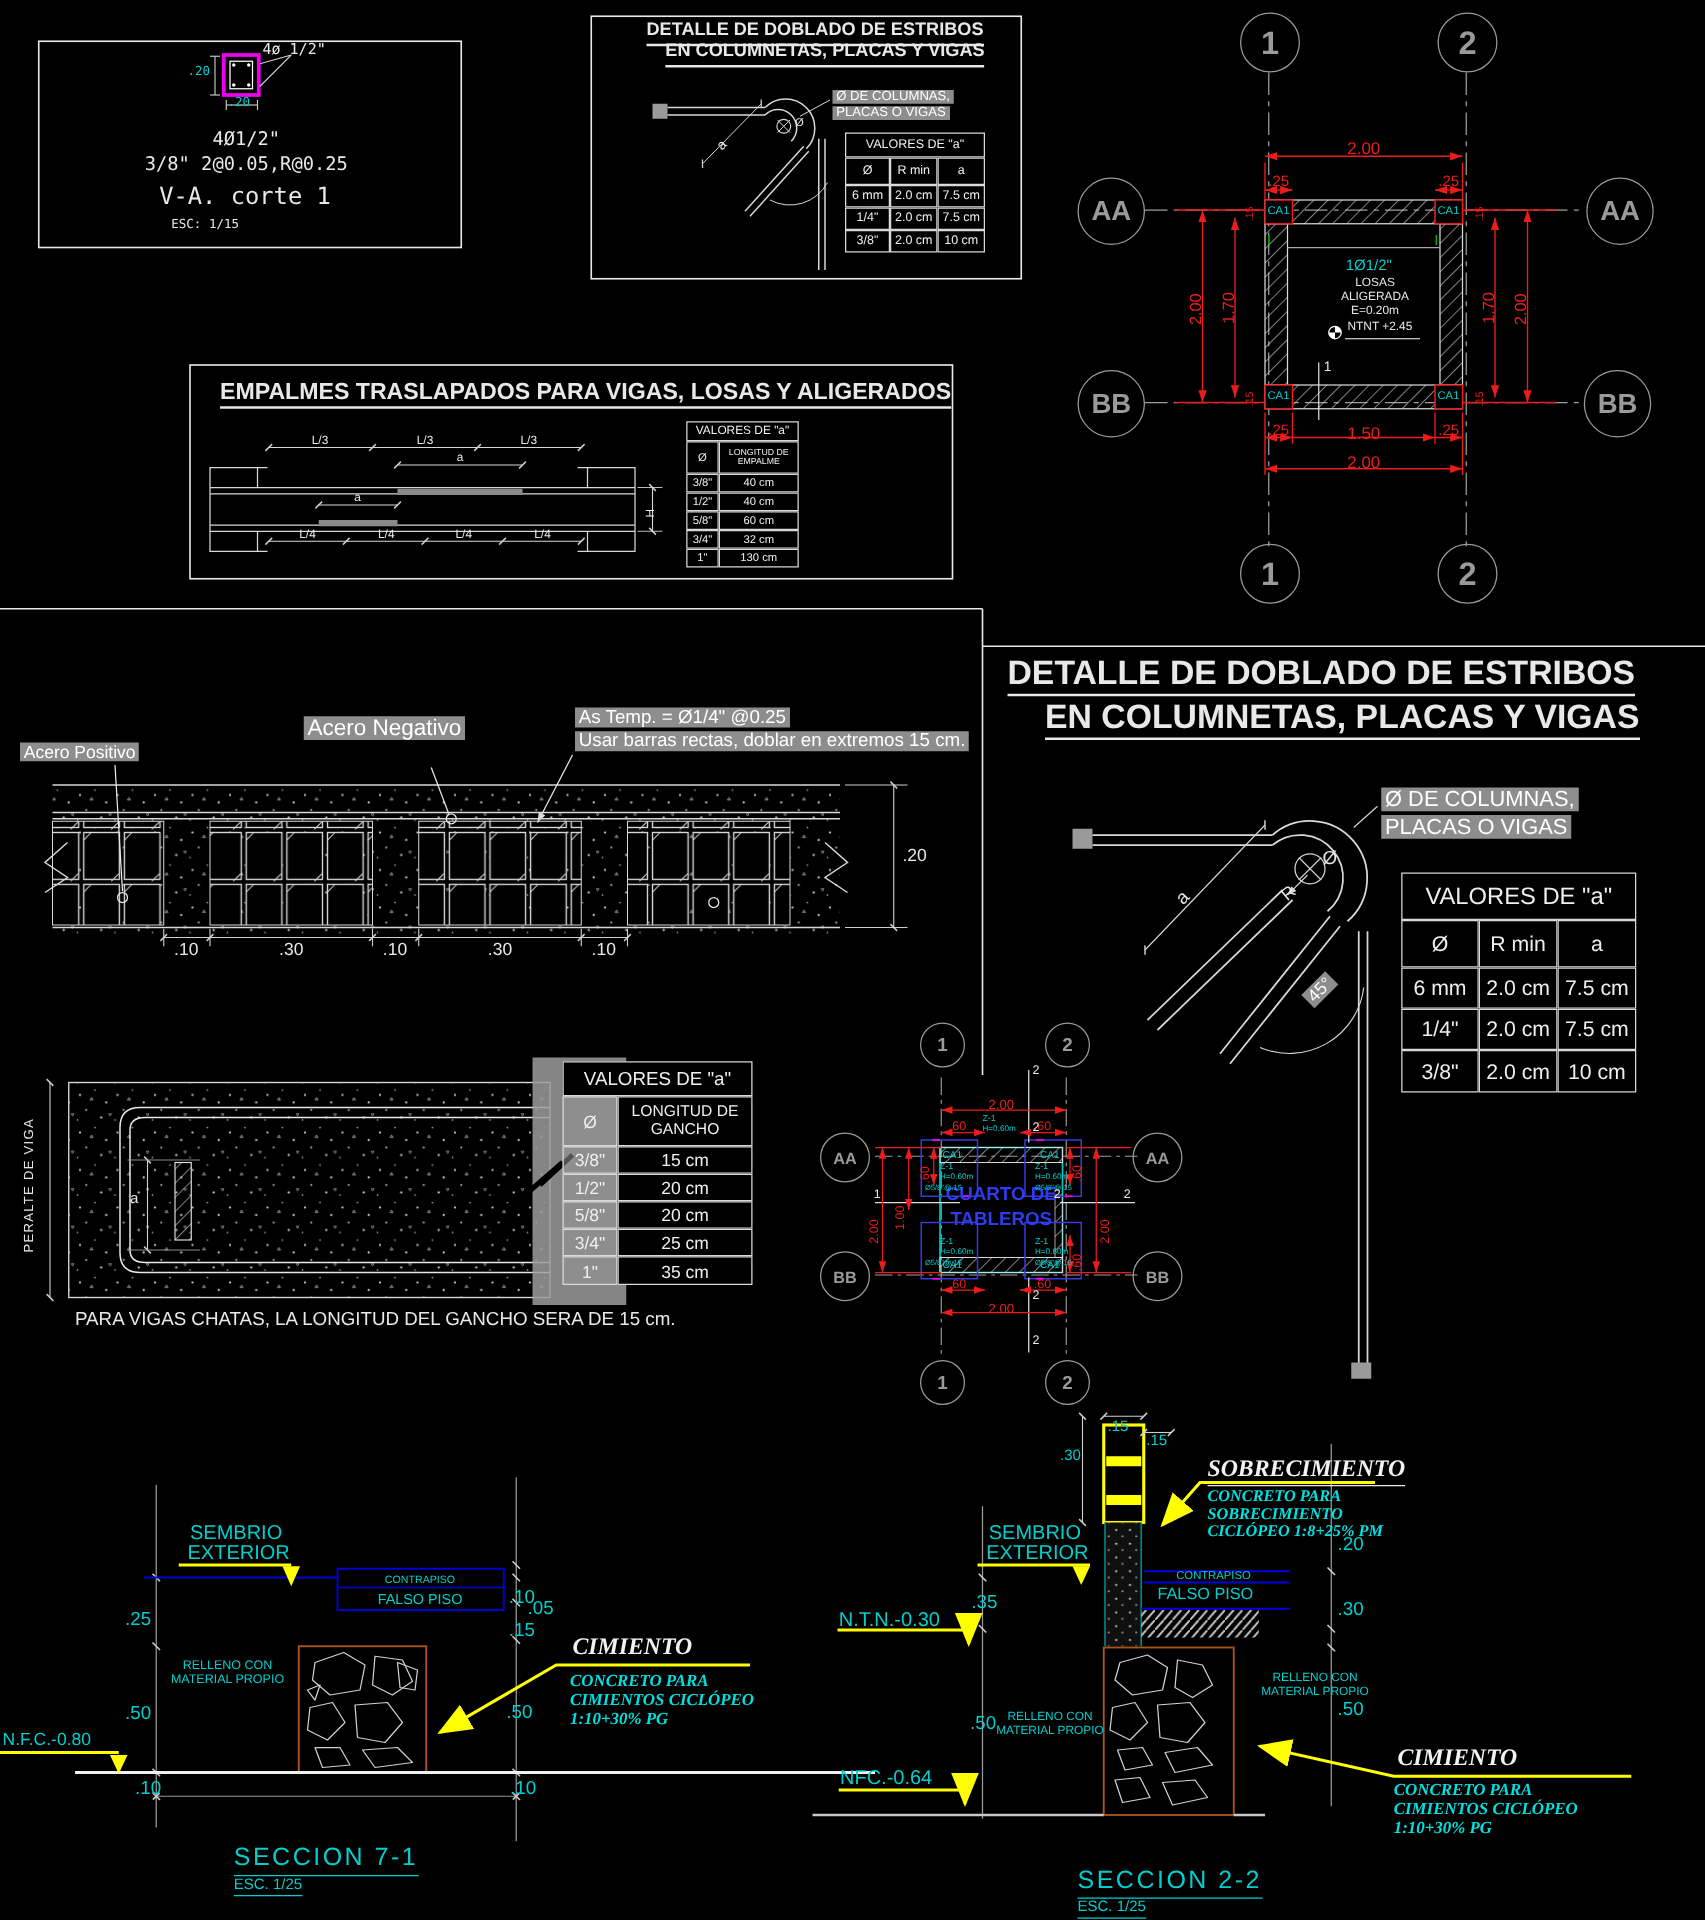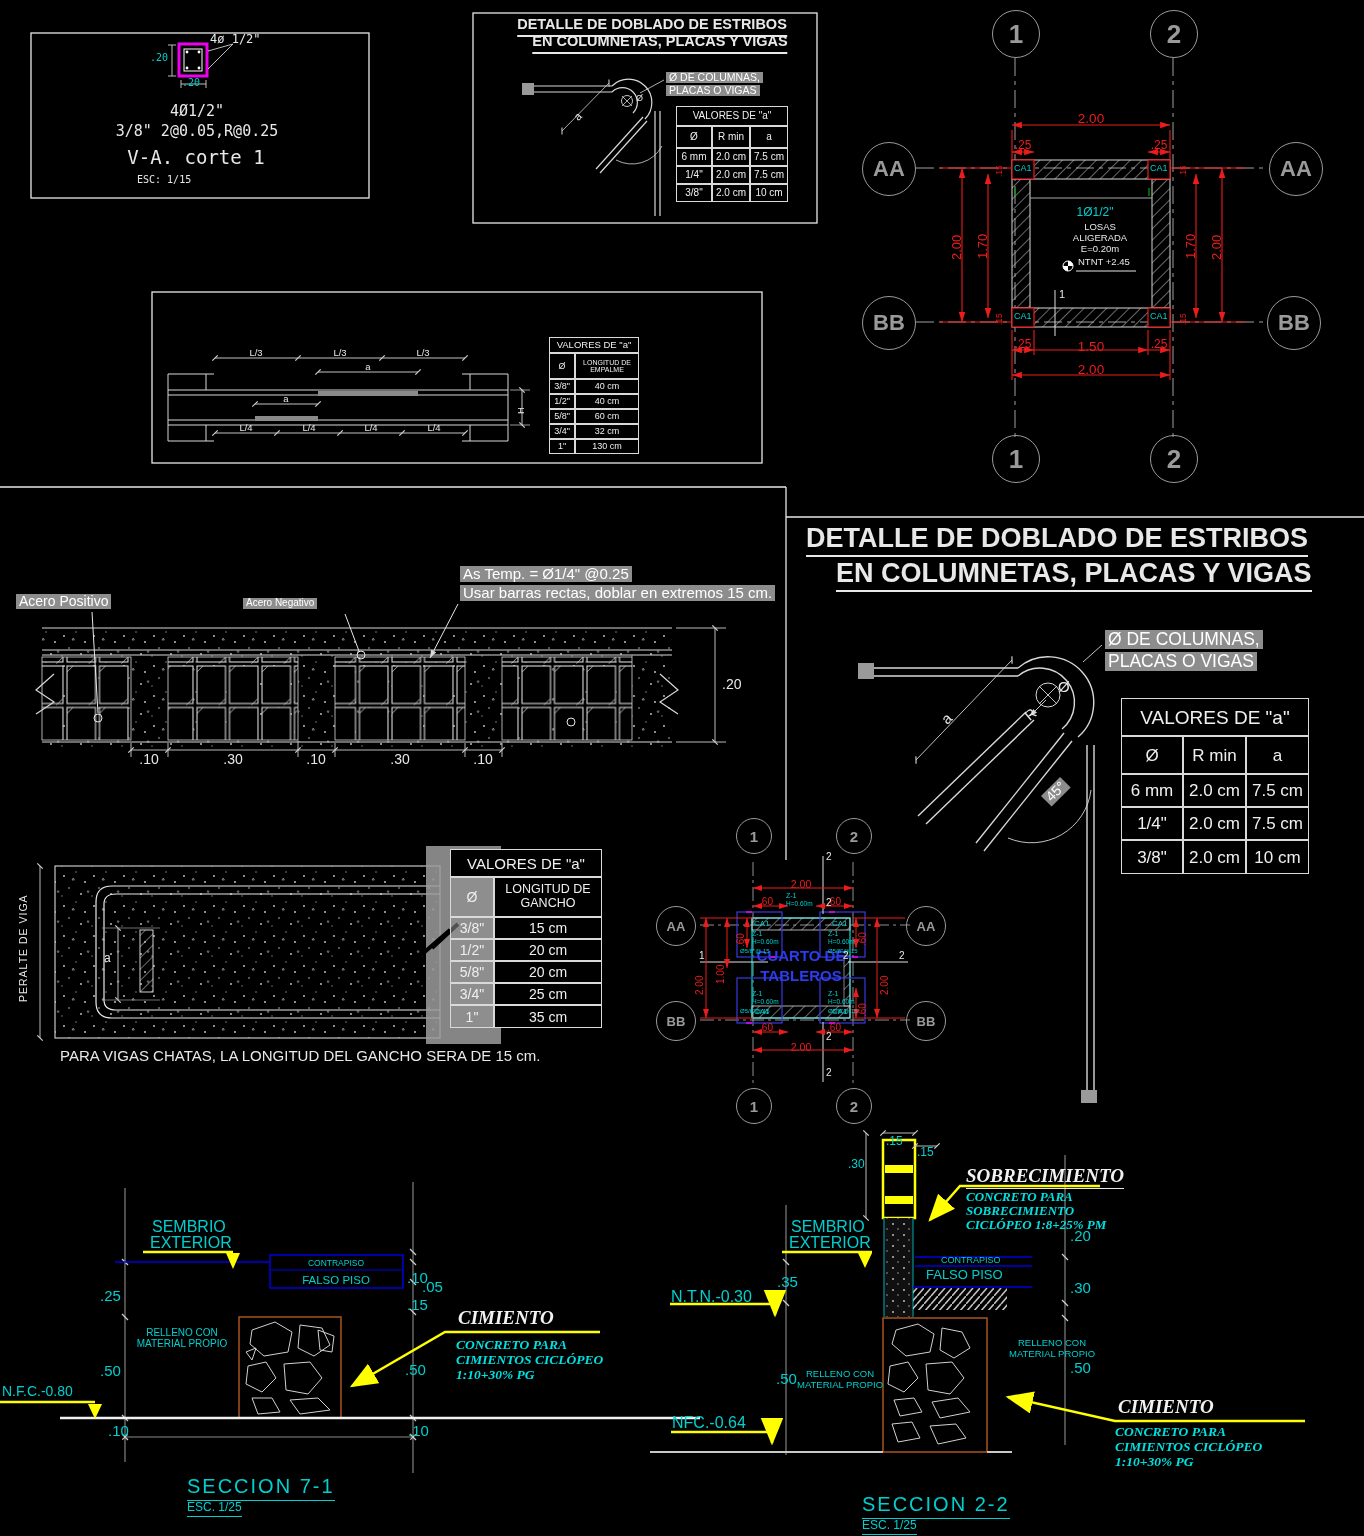--- a/index.html
+++ b/index.html
@@ -475,20 +475,21 @@
 <span class="t cy" style="left:1150px;top:164px;font-size:9px">CA1</span>
 <span class="t cy" style="left:1014px;top:312px;font-size:9px">CA1</span>
 <span class="t cy" style="left:1150px;top:312px;font-size:9px">CA1</span>
 <span class="t cy ctr" style="left:1095px;top:206px;font-size:12px">1Ø1/2"</span>
 <span class="t ctr" style="left:1100px;top:222px;font-size:9.5px">LOSAS</span>
 <span class="t ctr" style="left:1100px;top:233px;font-size:9.5px">ALIGERADA</span>
 <span class="t ctr" style="left:1100px;top:244px;font-size:9.5px">E=0.20m</span>
 <span class="t" style="left:1078px;top:257px;font-size:9.5px">NTNT +2.45</span>
 <span class="t" style="left:1059px;top:289px;font-size:11px">1</span>
 
+<span class="t b ut" style="left:176px;top:303px;font-size:18.5px">EMPALMES TRASLAPADOS PARA VIGAS, LOSAS Y ALIGERADOS</span>
 <span class="t ctr" style="left:256px;top:348px;font-size:9.5px">L/3</span>
 <span class="t ctr" style="left:340px;top:348px;font-size:9.5px">L/3</span>
 <span class="t ctr" style="left:423px;top:348px;font-size:9.5px">L/3</span>
 <span class="t ctr" style="left:368px;top:362px;font-size:9.5px">a</span>
 <span class="t ctr" style="left:286px;top:394px;font-size:9.5px">a</span>
 <span class="t ctr" style="left:246px;top:423px;font-size:9.5px">L/4</span>
 <span class="t ctr" style="left:309px;top:423px;font-size:9.5px">L/4</span>
 <span class="t ctr" style="left:371px;top:423px;font-size:9.5px">L/4</span>
 <span class="t ctr" style="left:434px;top:423px;font-size:9.5px">L/4</span>
 <span class="t rot" style="left:516px;top:414px;font-size:9.5px">H</span>
@@ -503,21 +504,21 @@
       <span>40 cm</span>
   <span>5/8"</span>
       <span>60 cm</span>
   <span>3/4"</span>
       <span>32 cm</span>
   <span>1"</span>
       <span>130 cm</span>
 </div>
 
 <span class="t chip" style="left:16px;top:594px;font-size:14px">Acero Positivo</span>
-<span class="t chip" style="left:243px;top:598px;font-size:10px">Acero Negativo</span>
+<span class="t chip" style="left:243px;top:573px;font-size:18px">Acero Negativo</span>
 <span class="t chip" style="left:460px;top:566px;font-size:15px">As Temp. = Ø1/4" @0.25</span>
 <span class="t chip" style="left:460px;top:585px;font-size:15px">Usar barras rectas, doblar en extremos 15 cm.</span>
 <span class="t ctr" style="left:149px;top:752px;font-size:14px">.10</span>
 <span class="t ctr" style="left:233px;top:752px;font-size:14px">.30</span>
 <span class="t ctr" style="left:316px;top:752px;font-size:14px">.10</span>
 <span class="t ctr" style="left:400px;top:752px;font-size:14px">.30</span>
 <span class="t ctr" style="left:483px;top:752px;font-size:14px">.10</span>
 <span class="t" style="left:722px;top:677px;font-size:14px">.20</span>
 
 <span class="t rot" style="left:18px;top:1002px;font-size:10.5px;letter-spacing:1px">PERALTE DE VIGA</span>

